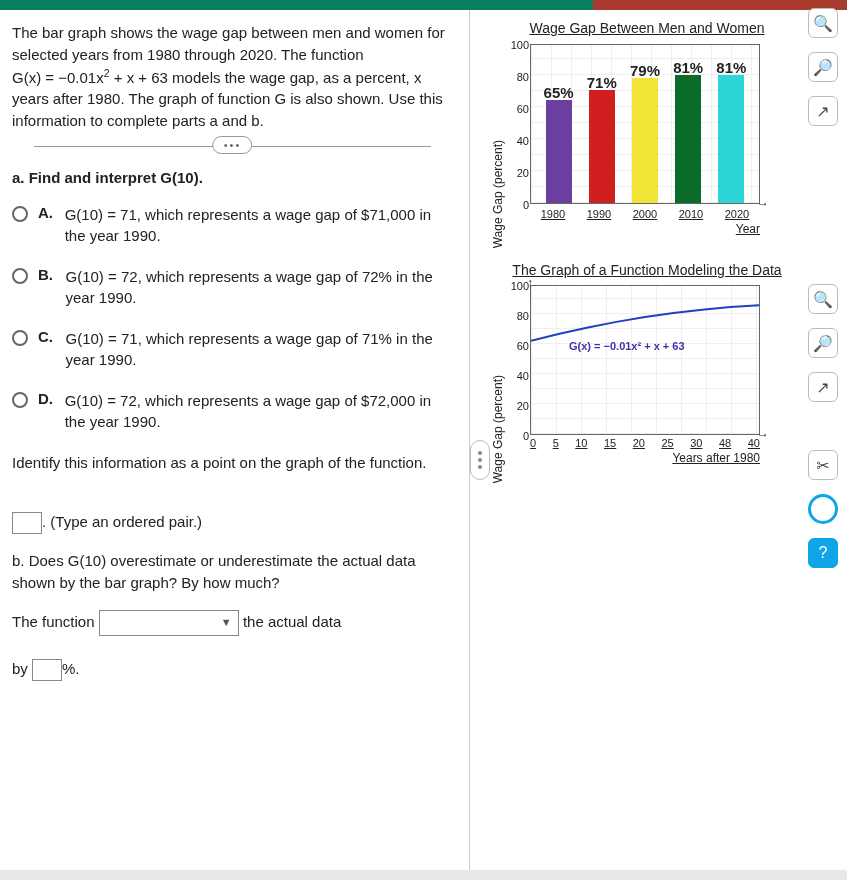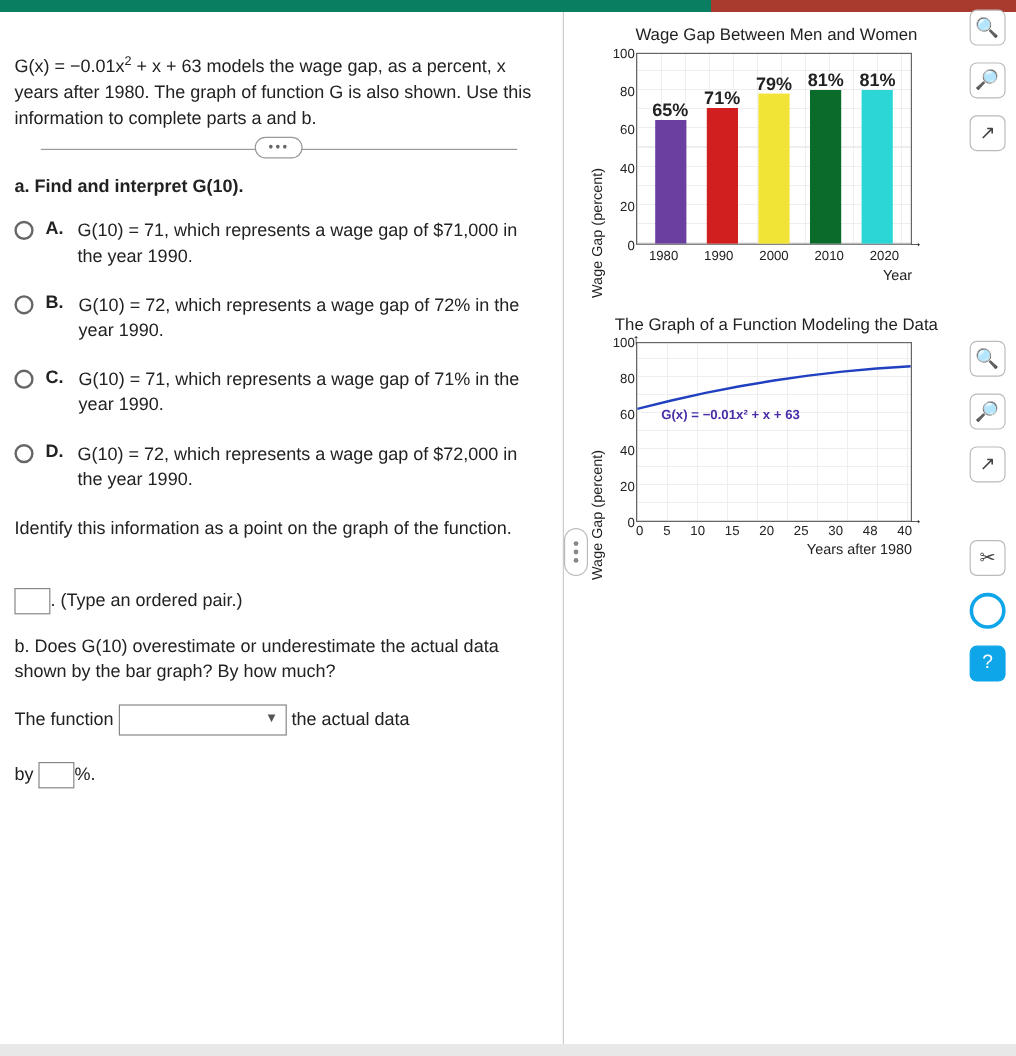--- a/index.html
+++ b/index.html
@@ -25,20 +25,21 @@
   .left {
     width: 470px;
     padding: 12px 16px 12px 12px;
     border-right: 1px solid #ccc;
     overflow: hidden;
   }
   .right {
     width: 330px;
     padding: 10px 6px 14px 30px;
     position: relative;
+    text-decoration: underline;
   }
   .tools {
     position: absolute;
     right: 6px;
     top: 8px;
     width: 36px;
     display: flex;
     flex-direction: column;
     gap: 14px;
     align-items: center;
@@ -108,35 +109,35 @@
   .bar-label{ position:absolute; top:-16px; left:50%; transform:translateX(-50%);
     font-size:15px; font-weight:700; white-space:nowrap;}
   .xticks{ font-size:11px; display:flex; justify-content:space-around; width:230px; margin-left:30px; margin-top:4px;}
   .xlabel{ text-align:right; font-size:12px; margin-top:2px; width:260px;}
   .chart2-area{ margin-top:26px;}
   .line-chart{ border:1px solid #666; width:230px; height:150px; position:relative;
     background: repeating-linear-gradient(to top,#eee,#eee 1px,transparent 1px,transparent 15px),
                 repeating-linear-gradient(to right,#eee,#eee 1px,transparent 1px,transparent 25px);
     margin-left:30px;}
   .line-svg{ position:absolute; left:0; top:0; width:100%; height:100%;}
-  .line-annot{ position:absolute; left:20px; bottom:82px; font-size:11px; color:#4a2ea8; font-weight:700; white-space:nowrap;}
+  .line-annot{ position:absolute; left:38px; bottom:82px; font-size:11px; color:#4a2ea8; font-weight:700; white-space:nowrap;}
   .xticks2{ font-size:11px; display:flex; width:230px; margin-left:30px; margin-top:2px; justify-content:space-between;}
   .yticks2{ position:absolute; left:-28px; top:-6px; height:162px; width:26px; font-size:11px;
     display:flex; flex-direction:column; justify-content:space-between; align-items:flex-end;}
   .arrow{ position:absolute; font-size:12px;}
 </style>
 </head>
 <body>
 
 <div class="topbar"></div>
 <div class="page">
 
   <div class="left">
     <div class="intro">
-      <br>
+      <span>The bar graph shows the wage gap between men and women for selected years from 1980 through 2020. The function</span><br>
       <span>G(x) = −0.01x</span><span class="sup">2</span><span> + x + 63 models the wage gap, as a percent, x years after 1980. The graph of function G is also shown. Use this information to complete parts a and b.</span>
     </div>
 
     <div class="hr-dots">
       <div class="dots-cap">•••</div>
     </div>
 
     <div class="prompt">a. Find and interpret G(10).</div>
 
     <div class="choice">

